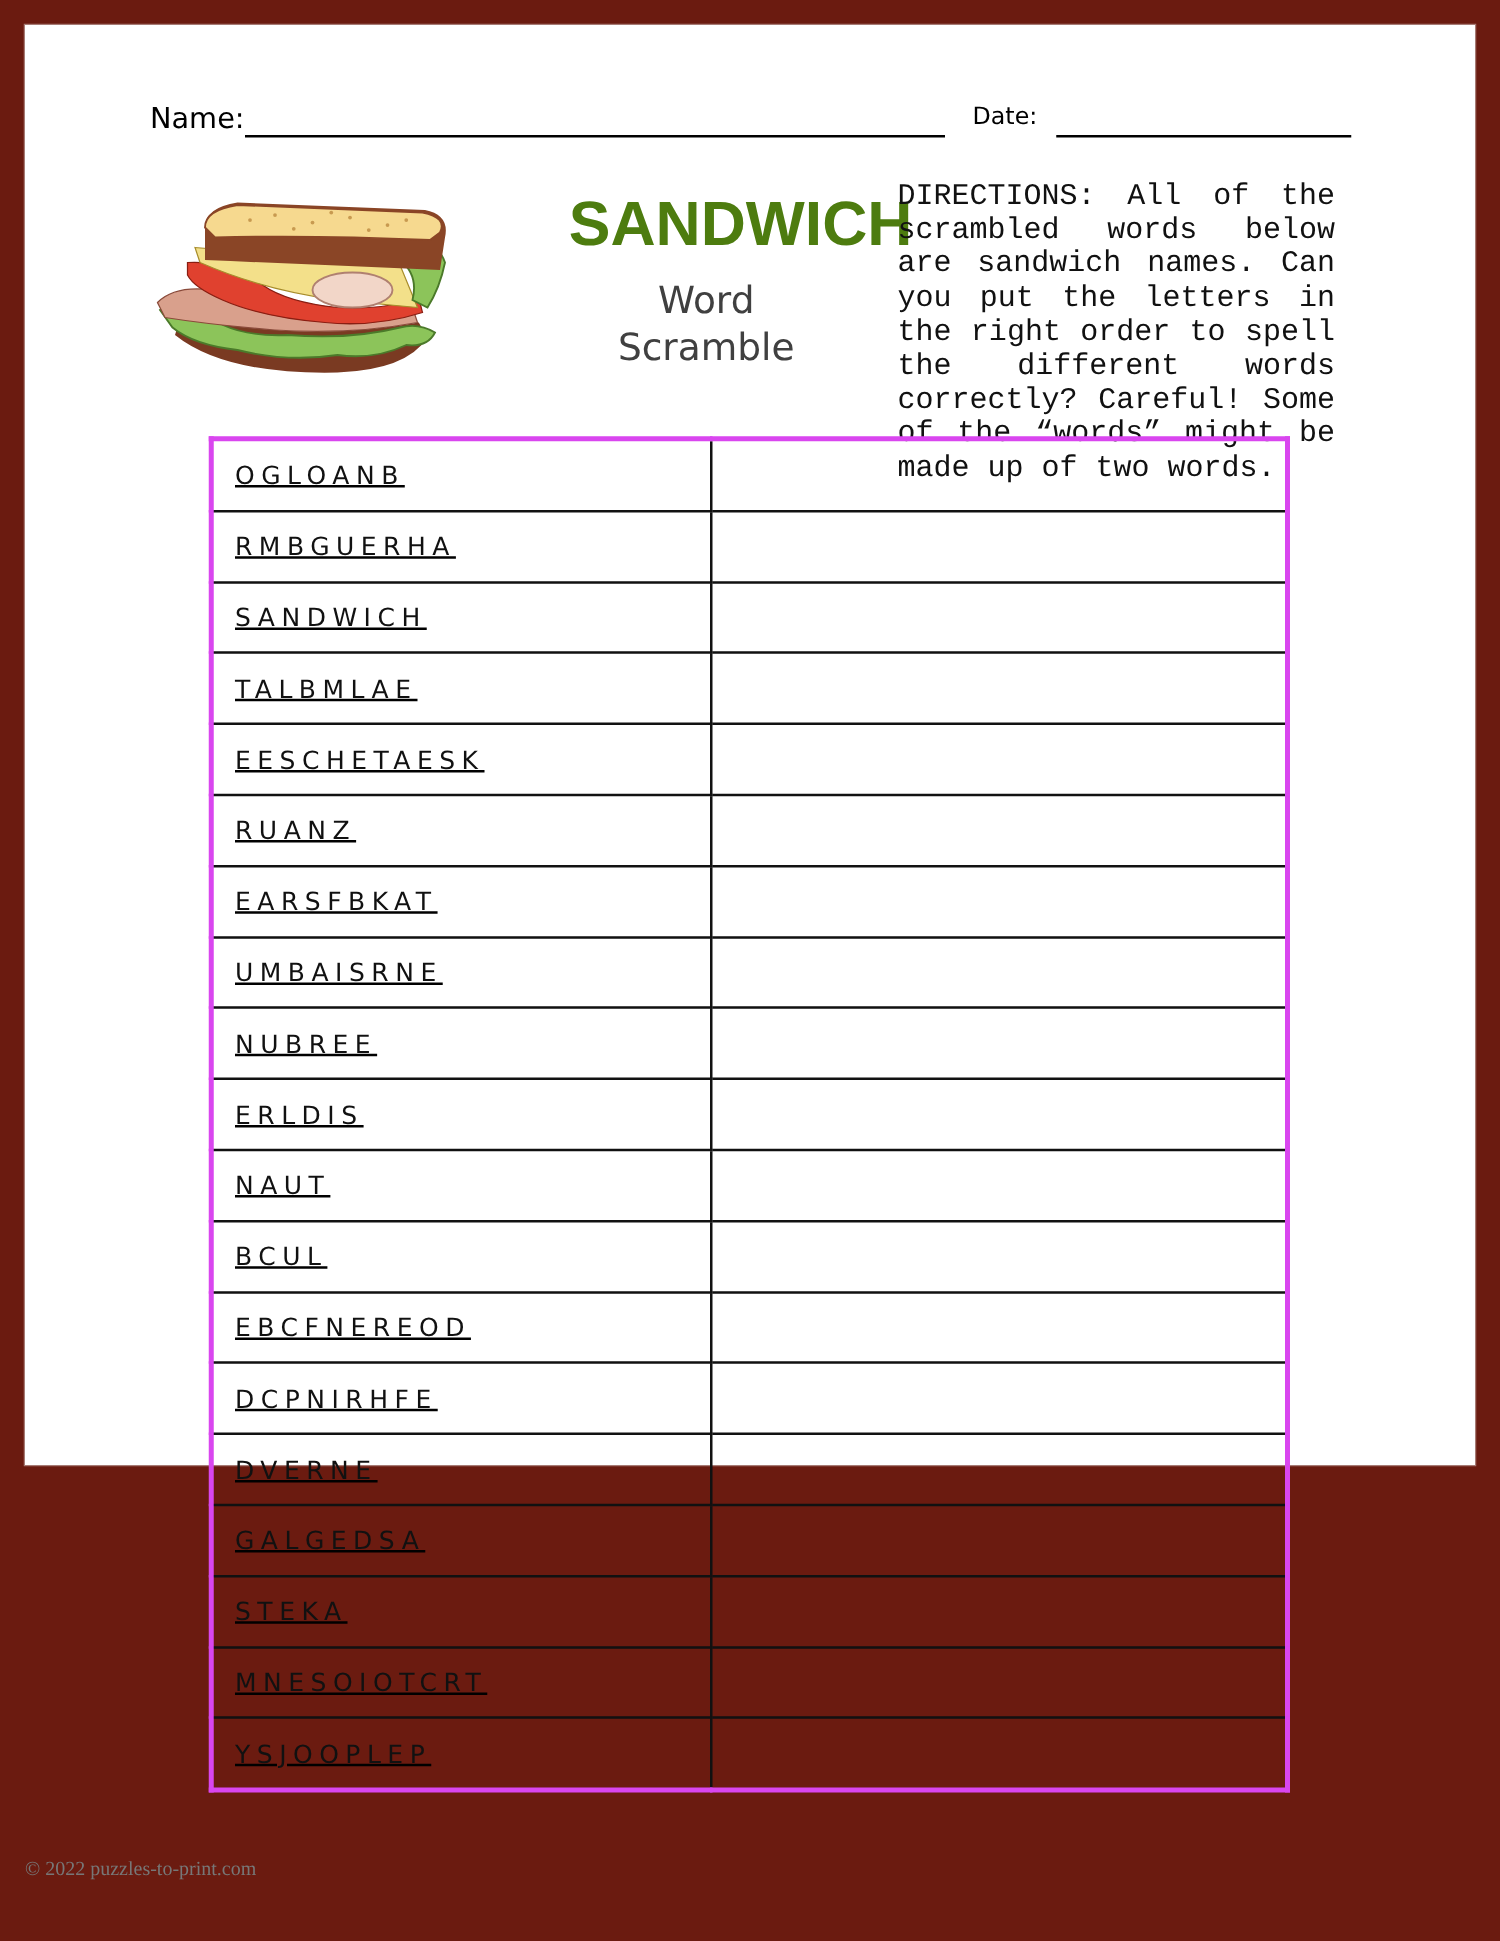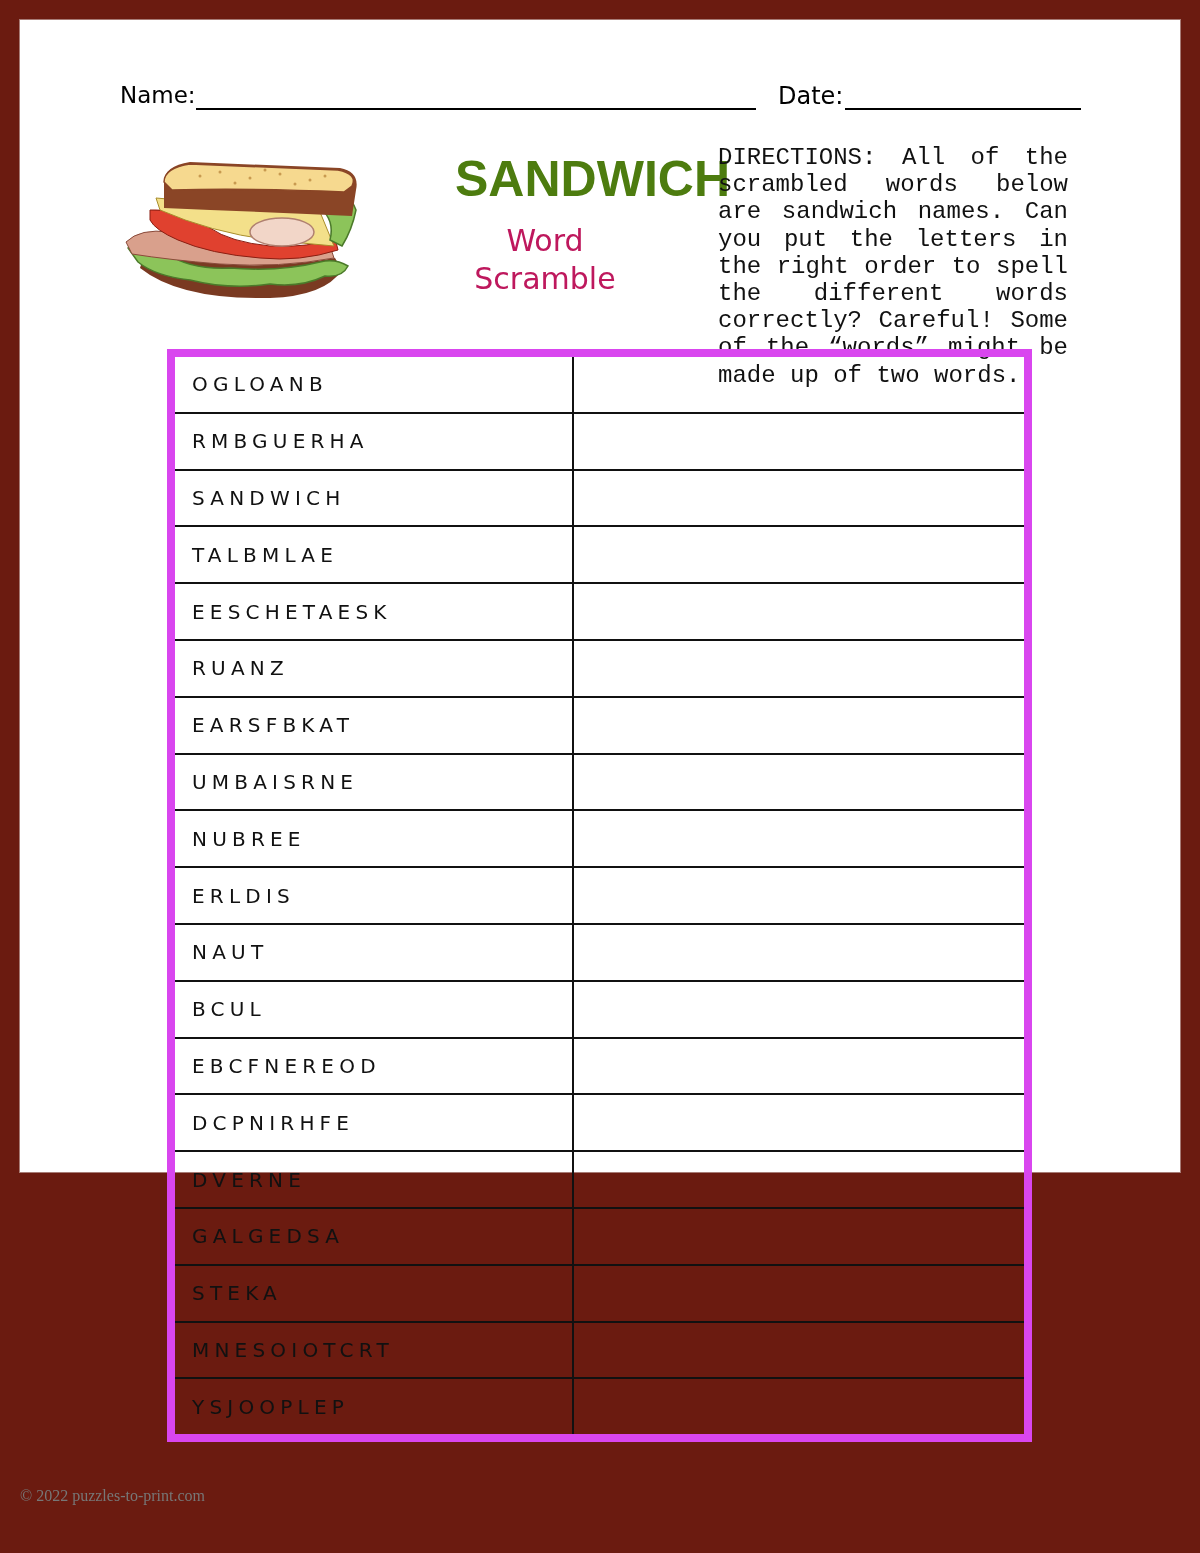--- a/index.html
+++ b/index.html
@@ -12,51 +12,52 @@
   }
   .page {
     position: absolute;
     left: 20px; top: 20px;
     width: 1160px; height: 1152px;
     background: #ffffff;
     box-shadow: 0 0 0 1px #a77b75;
   }
   .name-label { position: absolute; left: 100px; top: 62px; font-size: 23px; }
   .name-line { position: absolute; left: 176px; top: 88px; width: 560px; height: 0; border-bottom: 2.5px solid #000; }
-  .date-label { position: absolute; left: 758px; top: 62px; font-size: 24px; }
+  .date-label { position: absolute; left: 758px; top: 62px; font-size: 19px; }
   .date-line { position: absolute; left: 825px; top: 88px; width: 236px; height: 0; border-bottom: 2.5px solid #000; }
 
   .sandwich-art { position: absolute; left: 100px; top: 130px; width: 240px; height: 155px; }
 
   .title {
     position: absolute; left: 360px; top: 130px; width: 350px;
     text-align: right;
     font-family: Liberation Sans, sans-serif;
     font-weight: bold; font-size: 50px;
     color: #4d7c0f;
     letter-spacing: 0px;
   }
   .subtitle {
-    position: absolute; left: 420px; top: 202px; width: 210px;
+    position: absolute; left: 440px; top: 202px; width: 210px;
     text-align: center;
     font-family: "DejaVu Sans", sans-serif;
-    font-size: 30px; line-height: 38px; color: #be185d;
+    font-size: 30px; line-height: 38px; color: #404040;
   }
   .directions {
     position: absolute; left: 698px; top: 124px; width: 350px;
     font-family: Liberation Mono, monospace;
     font-size: 24px; line-height: 27.2px; color: #111;
     text-align: justify;
   }
 
   .scramble-table {
     position: absolute; left: 147px; top: 329px;
     width: 865px;
     border-collapse: collapse;
-    border: 8px solid #d946ef;
+    border: 4px solid #d946ef;
+    text-decoration: underline;
   }
   .scramble-table td {
     border: 2px solid #111;
     height: 54.8px;
     padding: 0;
   }
   .scramble-table td.word {
     width: 380px;
     padding-left: 17px;
     font-family: "DejaVu Sans", sans-serif;

